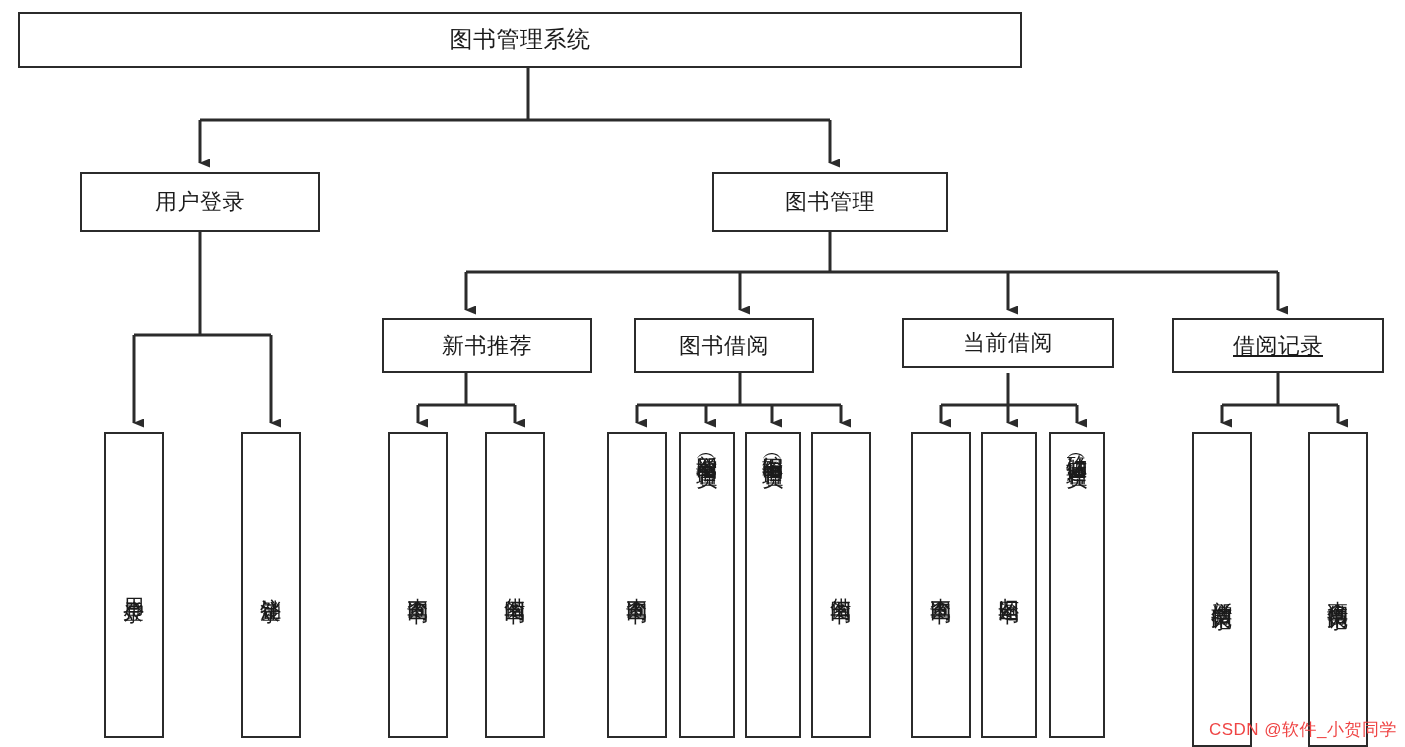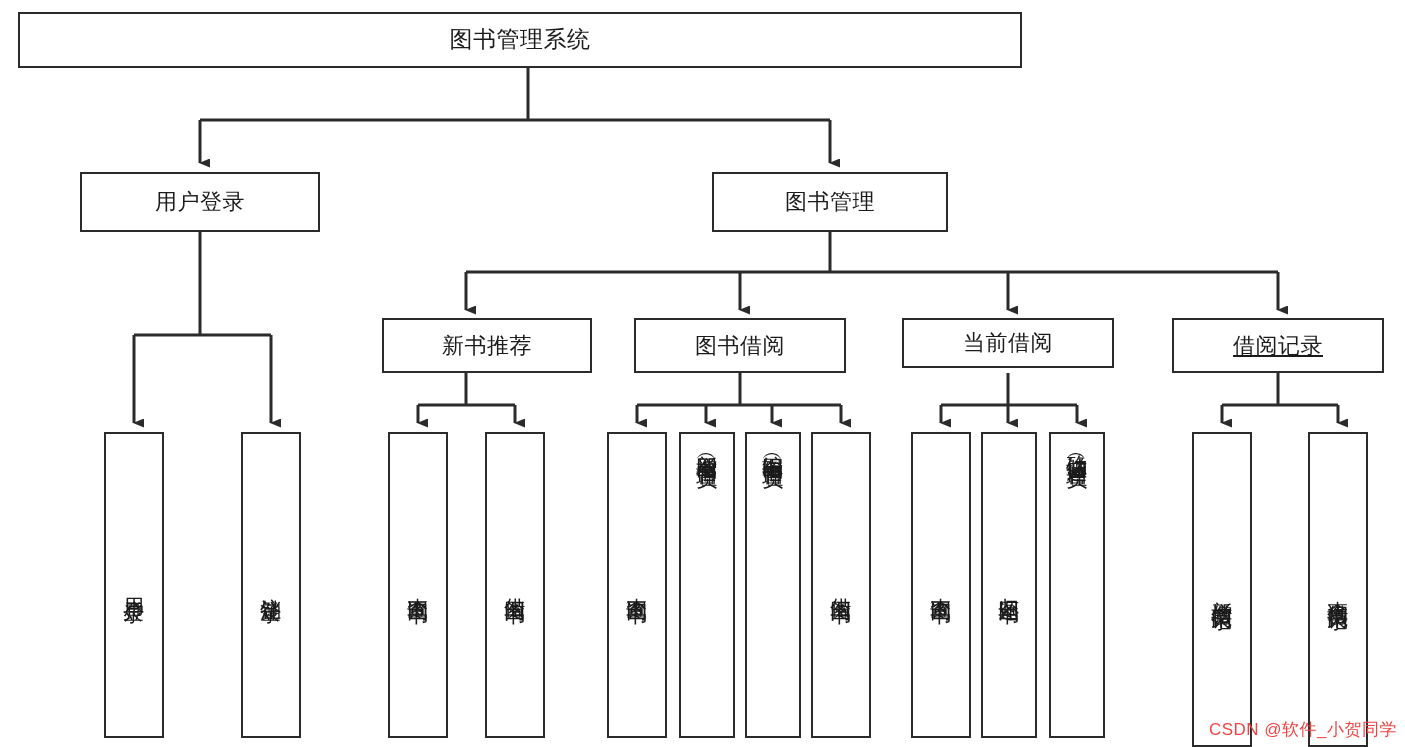--- a/index.html
+++ b/index.html
@@ -147,21 +147,21 @@
   </div>
 
   <div class="node horiz" style="left:712px; top:172px; width:236px; height:60px;">
     <span class="node-label">图书管理</span>
   </div>
 
   <div class="node horiz" style="left:362px; top:318px; width:210px; height:55px;margin-left:20px;">
     <span class="node-label">新书推荐</span>
   </div>
 
-  <div class="node horiz" style="left:634px; top:318px; width:212px; height:55px;">
+  <div class="node horiz" style="left:634px; top:318px; width:180px; height:55px;">
     <span class="node-label">图书借阅</span>
   </div>
 
   <div class="node horiz" style="left:902px; top:318px; width:212px; height:50px;">
     <span class="node-label">当前借阅</span>
   </div>
 
   <div class="node horiz" style="left:1172px; top:318px; width:212px; height:55px;text-decoration:underline;">
     <span class="node-label">借阅记录</span>
   </div>

